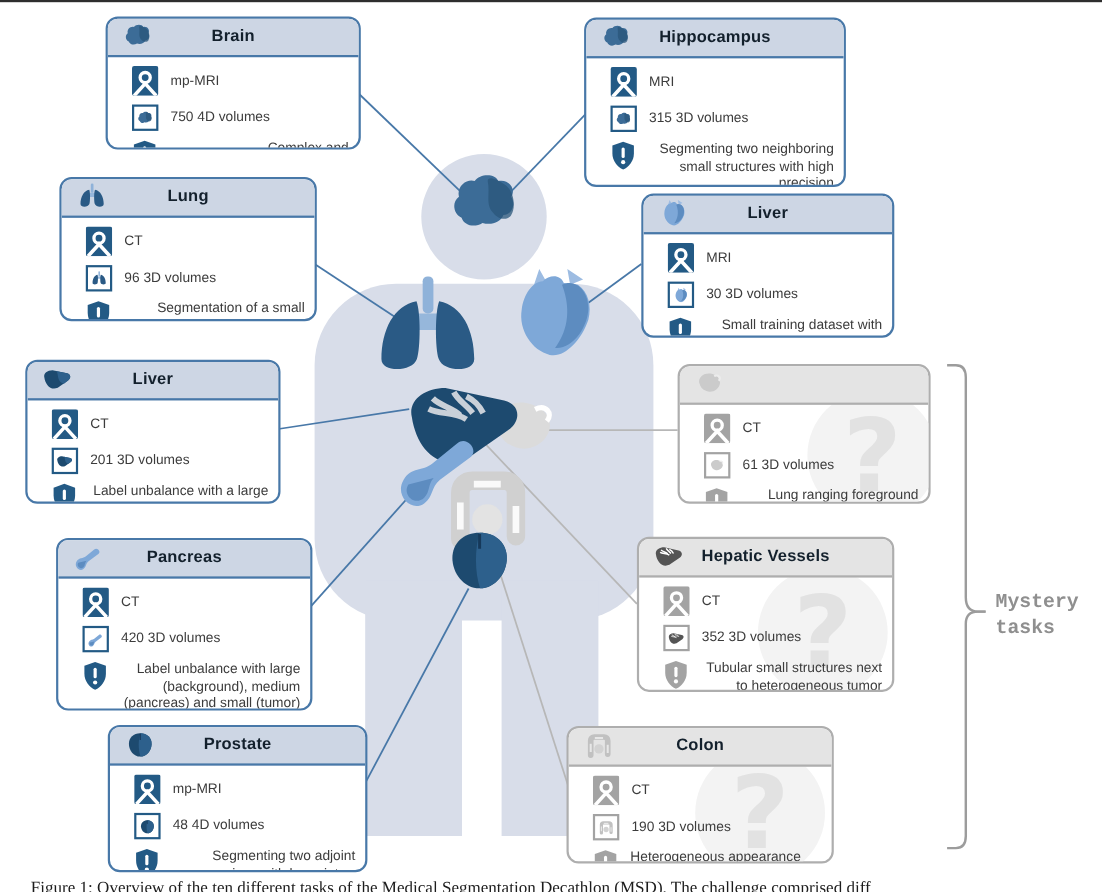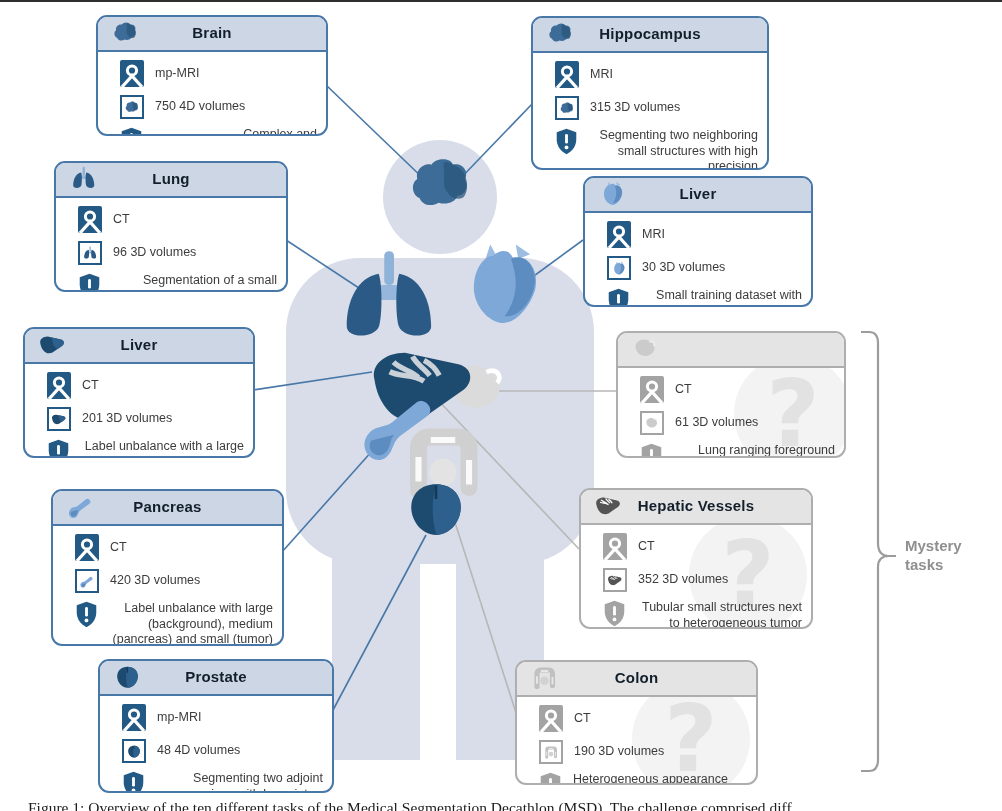--- a/index.html
+++ b/index.html
@@ -30,21 +30,21 @@
   .rtext{font-size:12.5px;line-height:1.24;color:#3c3c3c;}
   .scan{width:24px;height:27px;color:var(--ic);flex:0 0 auto;}
   .shield{width:23px;height:27px;color:var(--ic);flex:0 0 auto;}
   .vol-box{width:24px;height:24px;border:2px solid var(--ic);box-sizing:border-box;
            display:flex;align-items:center;justify-content:center;flex:0 0 auto;background:#fff;}
   .org-mini{width:18px;height:17px;}
   .qcircle{position:absolute;z-index:0;width:118px;height:118px;border-radius:50%;
            background:#f3f3f3;display:flex;align-items:center;justify-content:center;
            font-family:"DejaVu Sans",sans-serif;font-size:92px;font-weight:bold;color:#e2e2e2;}
   .mystery-label{position:absolute;z-index:2;left:905px;top:537px;width:96px;
-                 font-weight:bold;font-size:15px;line-height:1.25;color:#8f8f8f;}
+                 font-weight:bold;font-size:18px;line-height:1.25;color:#8f8f8f;font-family:Liberation Mono, monospace;}
   .caption{position:absolute;z-index:2;left:28px;top:799px;width:960px;
            font-family:"Liberation Serif",serif;font-size:15.5px;color:#1c1c1c;}
 </style>
 </head>
 <body>
 
 <div id="canvas">
 
 <svg width="0" height="0" style="position:absolute" aria-hidden="true">
   <defs>

